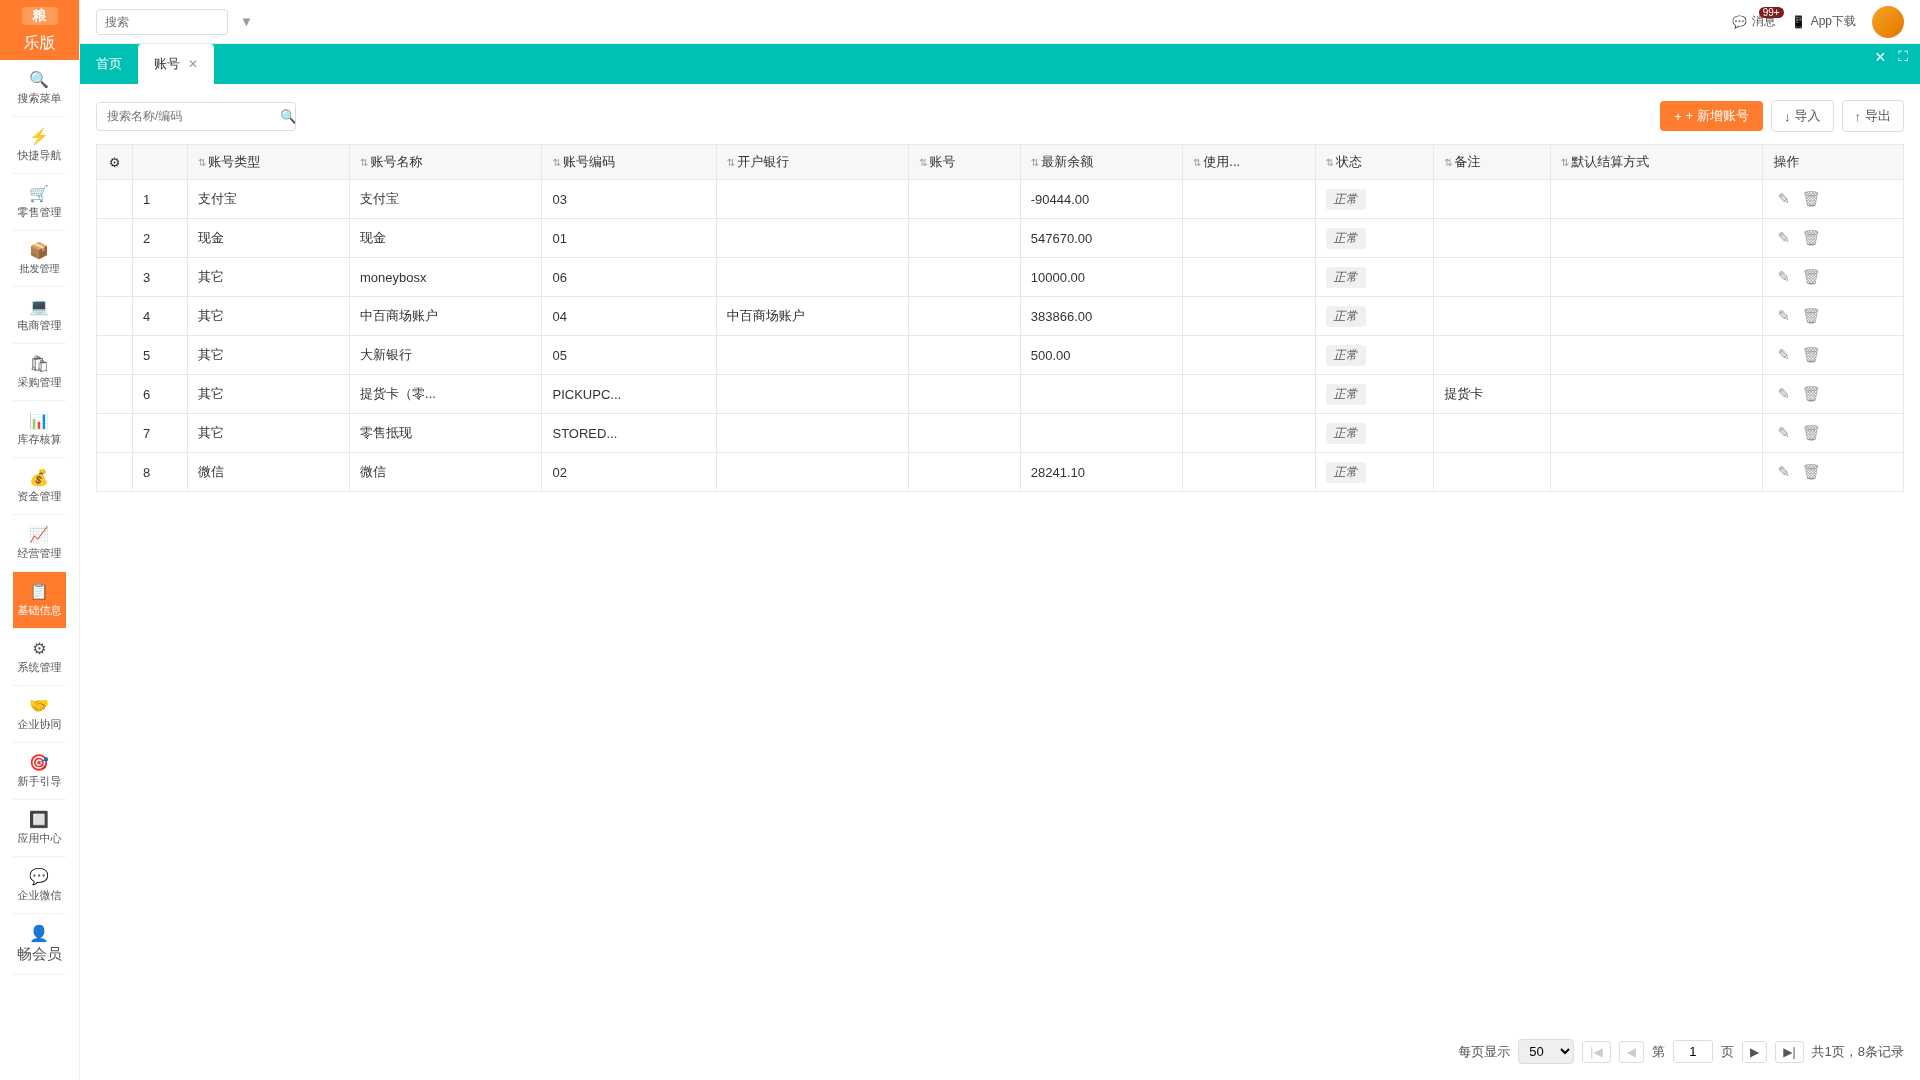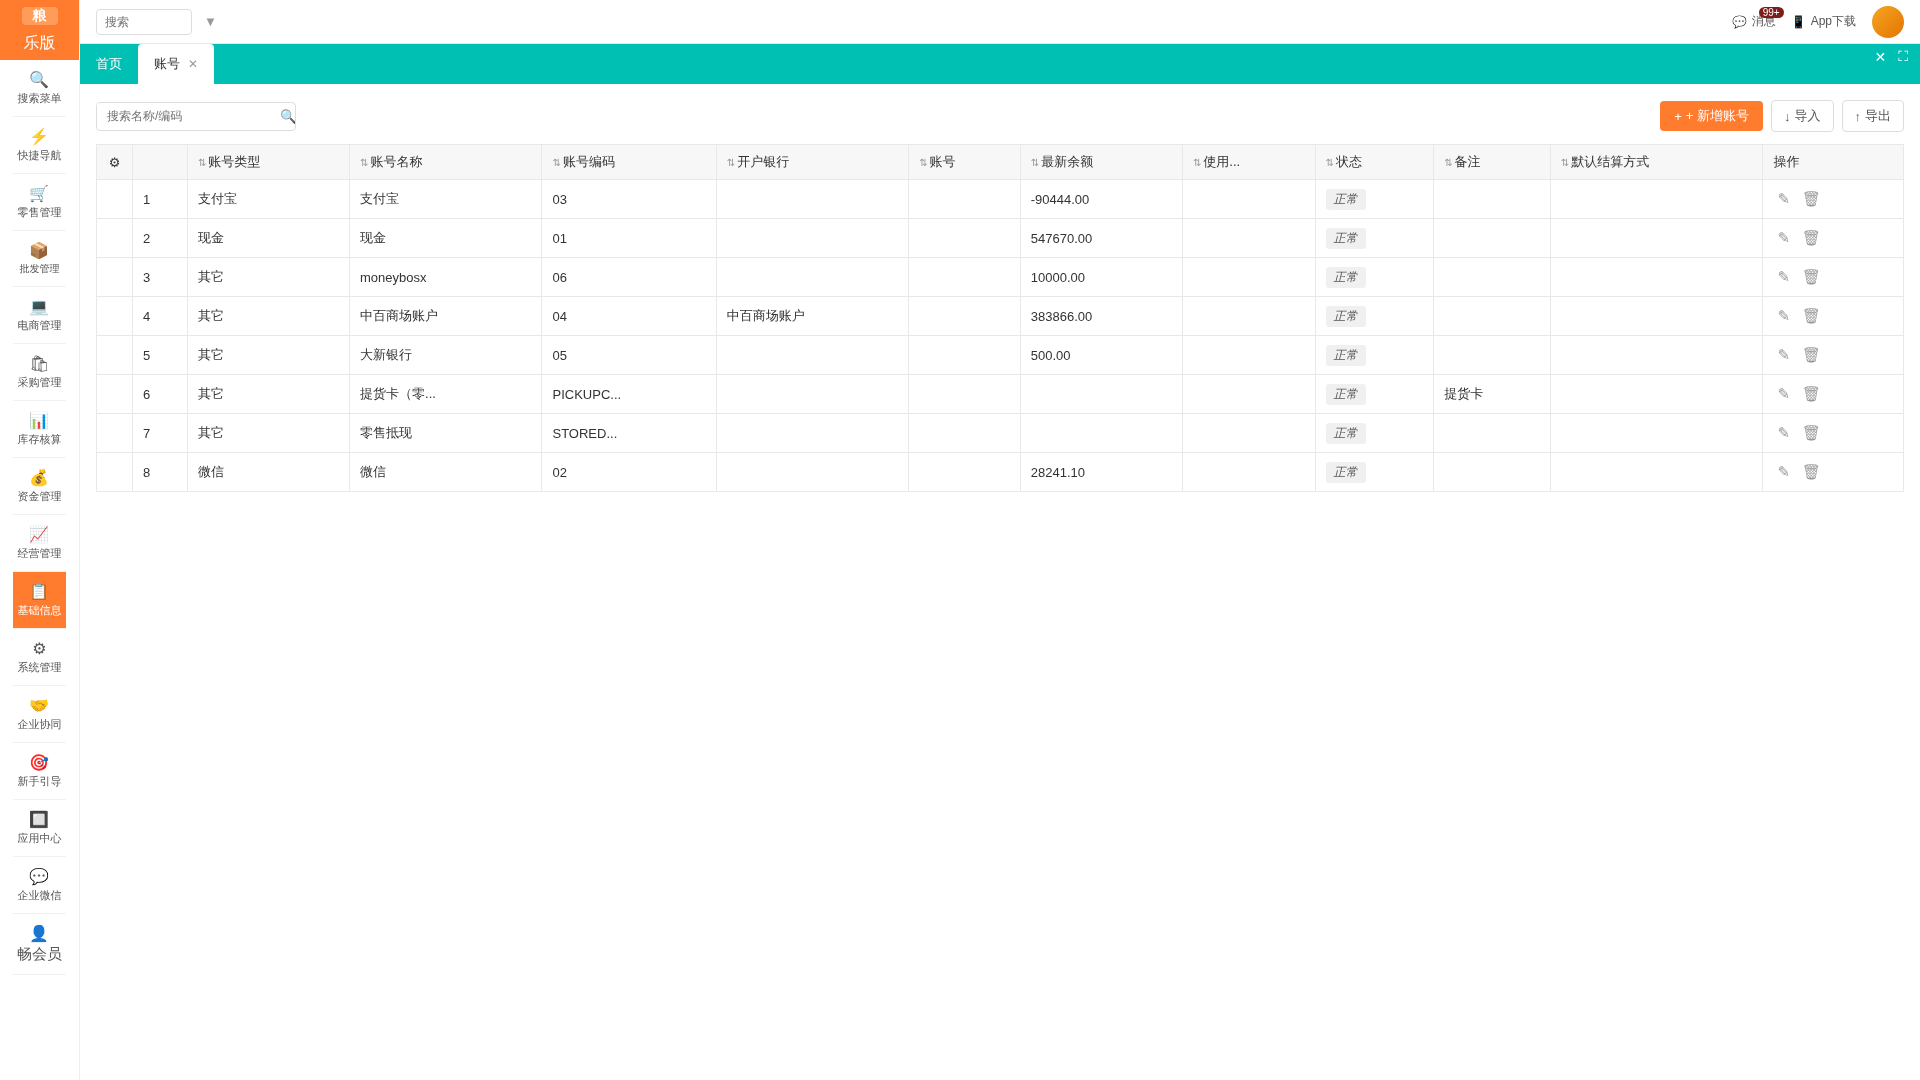--- a/index.html
+++ b/index.html
@@ -77,21 +77,21 @@
       justify-content: space-between;
       padding: 0 16px;
       flex-shrink: 0;
     }
     .top-header-left {
       display: flex;
       align-items: center;
       gap: 12px;
     }
     .top-search {
-      width: 96px;
+      width: 132px;
       height: 26px;
       border: 1px solid #ddd;
       border-radius: 4px;
       padding: 0 8px;
       font-size: 12px;
       outline: none;
     }
     .top-header-right {
       display: flex;
       align-items: center;
@@ -633,14 +633,30 @@
     <td></td>
     <td></td>
     <td>
       <button class="action-btn" title="编辑">✎</button>
       <button class="action-btn" title="删除">🗑</button>
     </td>
   </tr>
         </tbody>
     </table>
 
+    <div class="pagination-bar">
+      <span>每页显示</span>
+      <select class="page-size-select">
+        <option>50</option>
+        <option>20</option>
+        <option>100</option>
+      </select>
+      <button class="page-btn" disabled="">|◀</button>
+      <button class="page-btn" disabled="">◀</button>
+      <span>第</span>
+      <input class="page-input" value="1" style="">
+      <span>页</span>
+      <button class="page-btn">▶</button>
+      <button class="page-btn">▶|</button>
+      <span>共1页，8条记录</span>
+    </div>
   </div>
 </div>
 
 </body></html>

